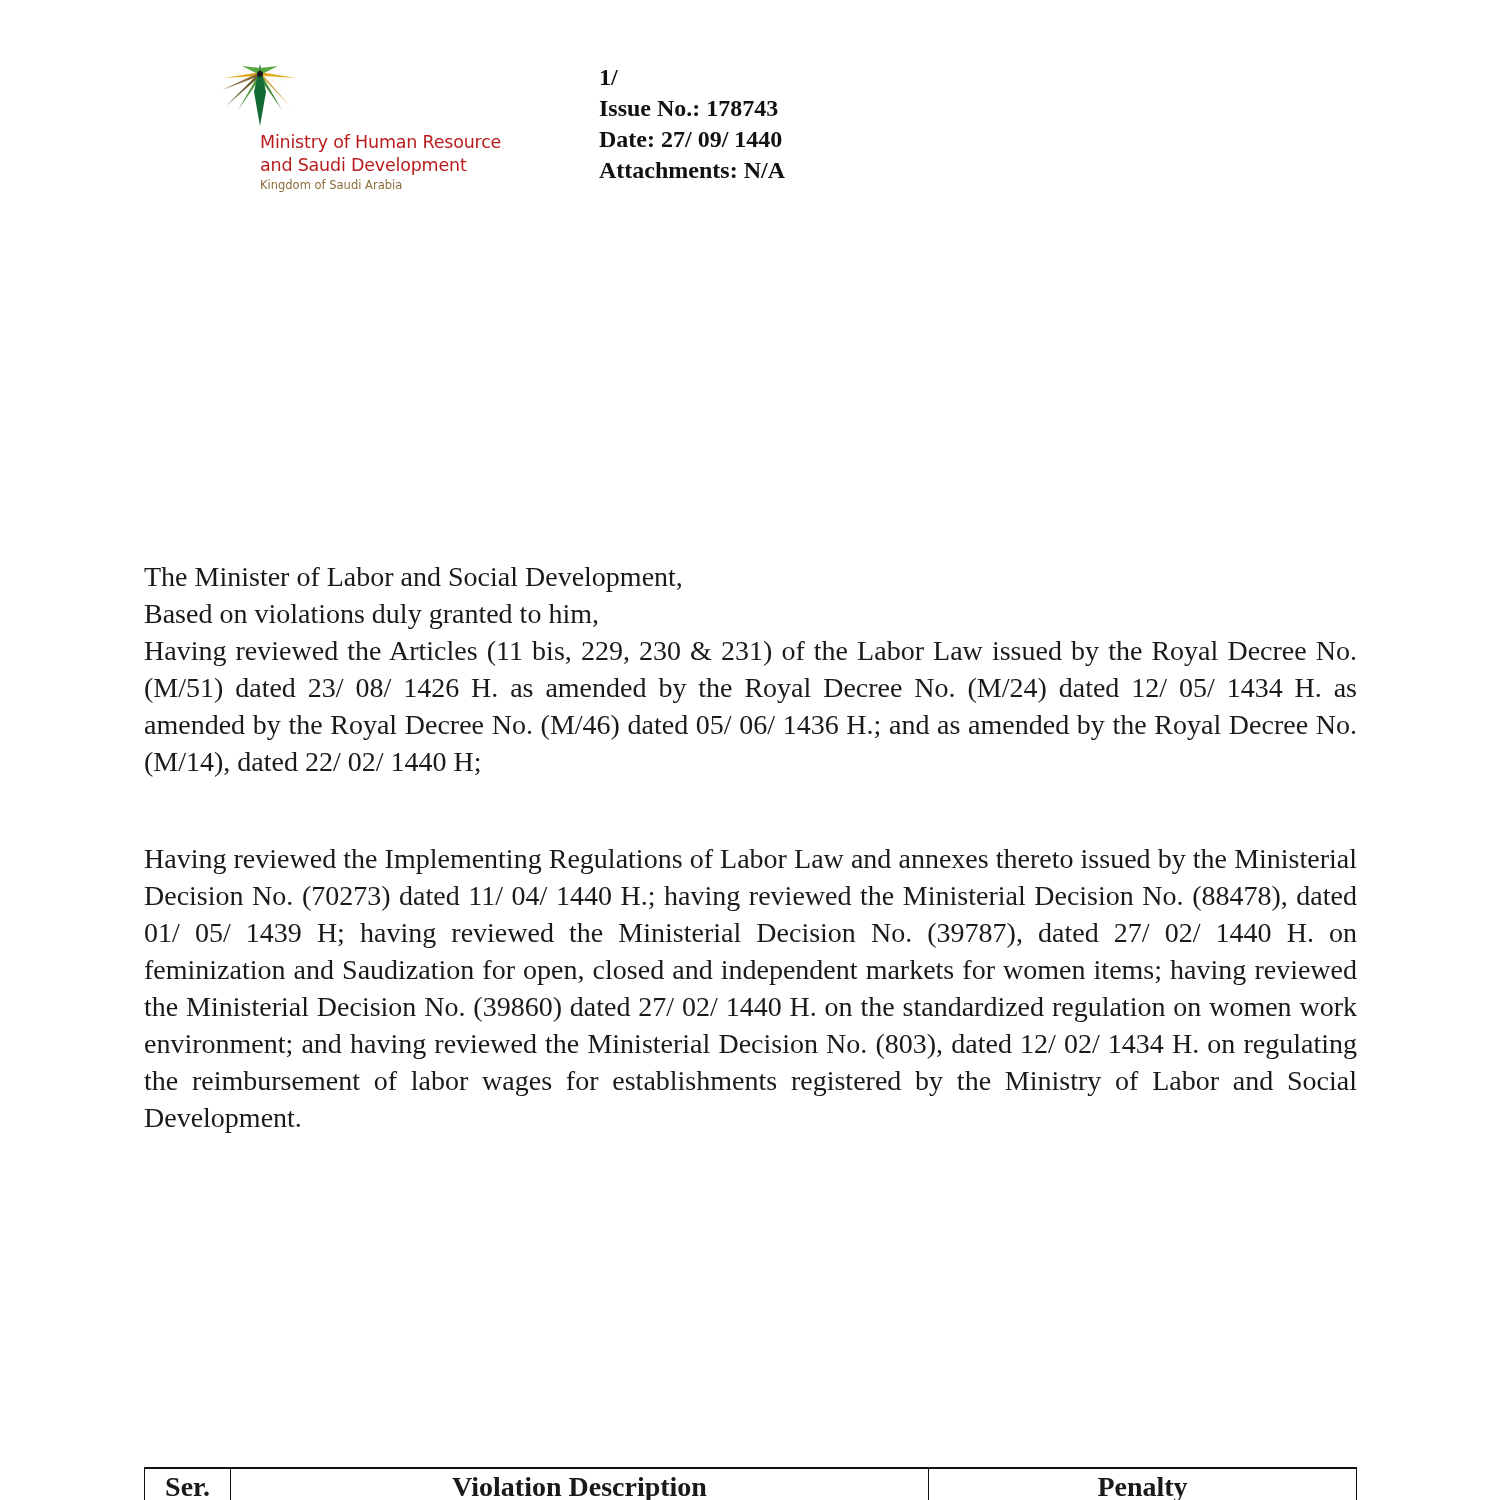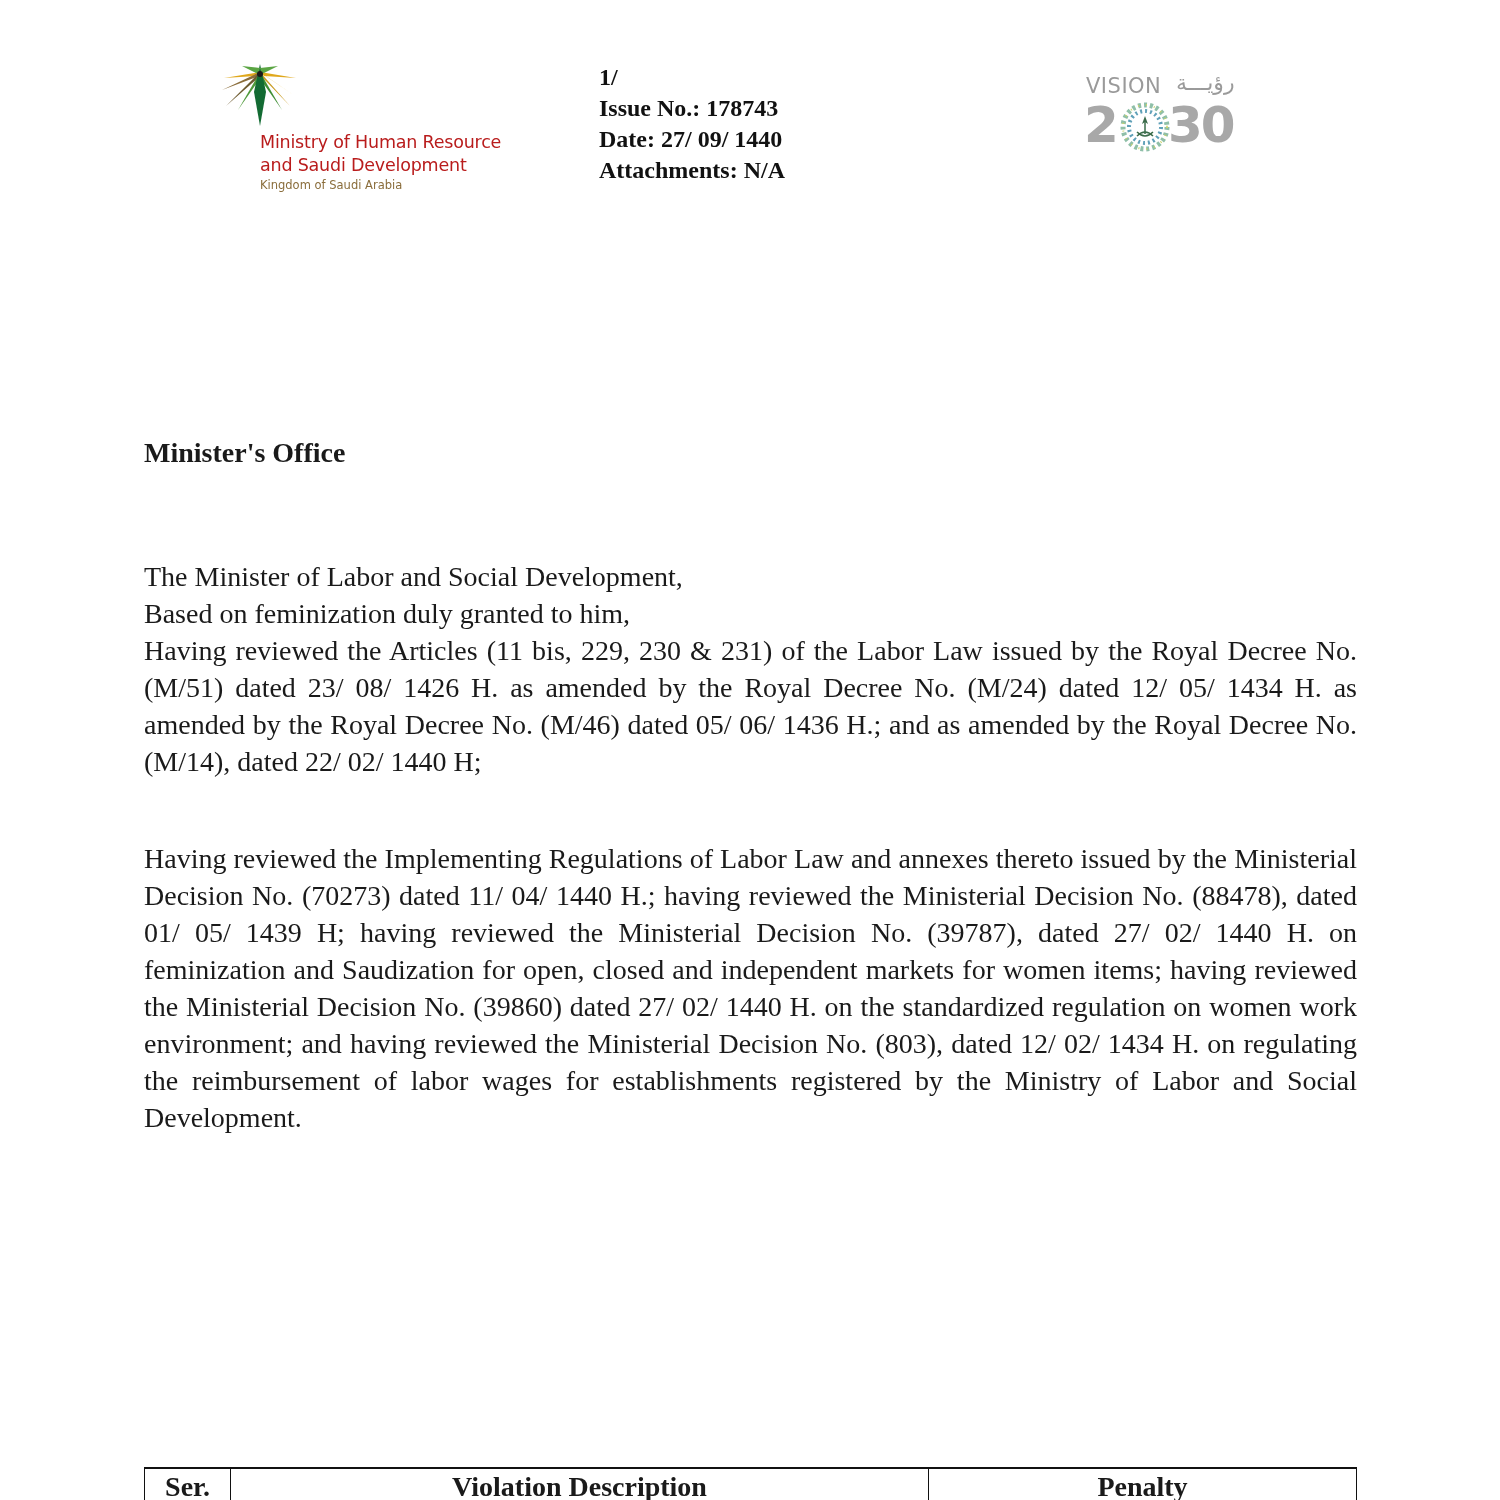--- a/index.html
+++ b/index.html
@@ -94,43 +94,25 @@
     <div class="line3">Kingdom of Saudi Arabia</div>
   </div>
 
   <div class="header-meta">
     <div>1/</div>
     <div>Issue No.: 178743</div>
     <div>Date: 27/ 09/ 1440</div>
     <div>Attachments: N/A</div>
   </div>
 
-  <div class="logo-vision">
-    <span class="vision-word">VISION</span>
-    <span class="vision-ar">رؤيـــة</span>
-    <span class="year-2">2</span>
-    <svg class="emblem" viewBox="0 0 50 58">
-      <g fill="none">
-        <circle cx="25" cy="29" r="22" stroke="#8fbfa8" stroke-width="5" stroke-dasharray="3 3"></circle>
-        <circle cx="25" cy="29" r="16" stroke="#5fa0b8" stroke-width="4" stroke-dasharray="2 3"></circle>
-        <circle cx="25" cy="29" r="22" stroke="#c9d36a" stroke-width="2" stroke-dasharray="1 7"></circle>
-      </g>
-      <path d="M25,18 L22,26 L25,24 L28,26 Z" fill="#3a6b4a"></path>
-      <path d="M25,24 L25,36" stroke="#3a6b4a" stroke-width="1.5"></path>
-      <path d="M17,34 Q25,42 33,34" stroke="#3a6b4a" stroke-width="1.5" fill="none"></path>
-      <path d="M17,38 Q25,30 33,38" stroke="#3a6b4a" stroke-width="1.5" fill="none"></path>
-    </svg>
-    <span class="year-30">30</span>
-  </div>
 
-  <div class="text office">Minister's Office</div>
 
   <div class="text preamble">
     <div>The Minister of Labor and Social Development,</div>
-    <div>Based on feminization duly granted to him,</div>
+    <div>Based on violations duly granted to him,</div>
     <div class="justify">Having reviewed the Articles (11 bis, 229, 230 &amp; 231) of the Labor Law issued by the Royal Decree No. (M/51) dated 23/ 08/ 1426 H. as amended by the Royal Decree No. (M/24) dated 12/ 05/ 1434 H. as amended by the Royal Decree No. (M/46) dated 05/ 06/ 1436 H.; and as amended by the Royal Decree No. (M/14), dated 22/ 02/ 1440 H;</div>
   </div>
 
   <div class="text para2 justify">Having reviewed the Implementing Regulations of Labor Law and annexes thereto issued by the Ministerial Decision No. (70273) dated 11/ 04/ 1440 H.; having reviewed the Ministerial Decision No. (88478), dated 01/ 05/ 1439 H; having reviewed the Ministerial Decision No. (39787), dated 27/ 02/ 1440 H. on feminization and Saudization for open, closed and independent markets for women items; having reviewed the Ministerial Decision No. (39860) dated 27/ 02/ 1440 H. on the standardized regulation on women work environment; and having reviewed the Ministerial Decision No. (803), dated 12/ 02/ 1434 H. on regulating the reimbursement of labor wages for establishments registered by the Ministry of Labor and Social Development.</div>
 
 
 
 
   <table class="violations">
     <thead>

